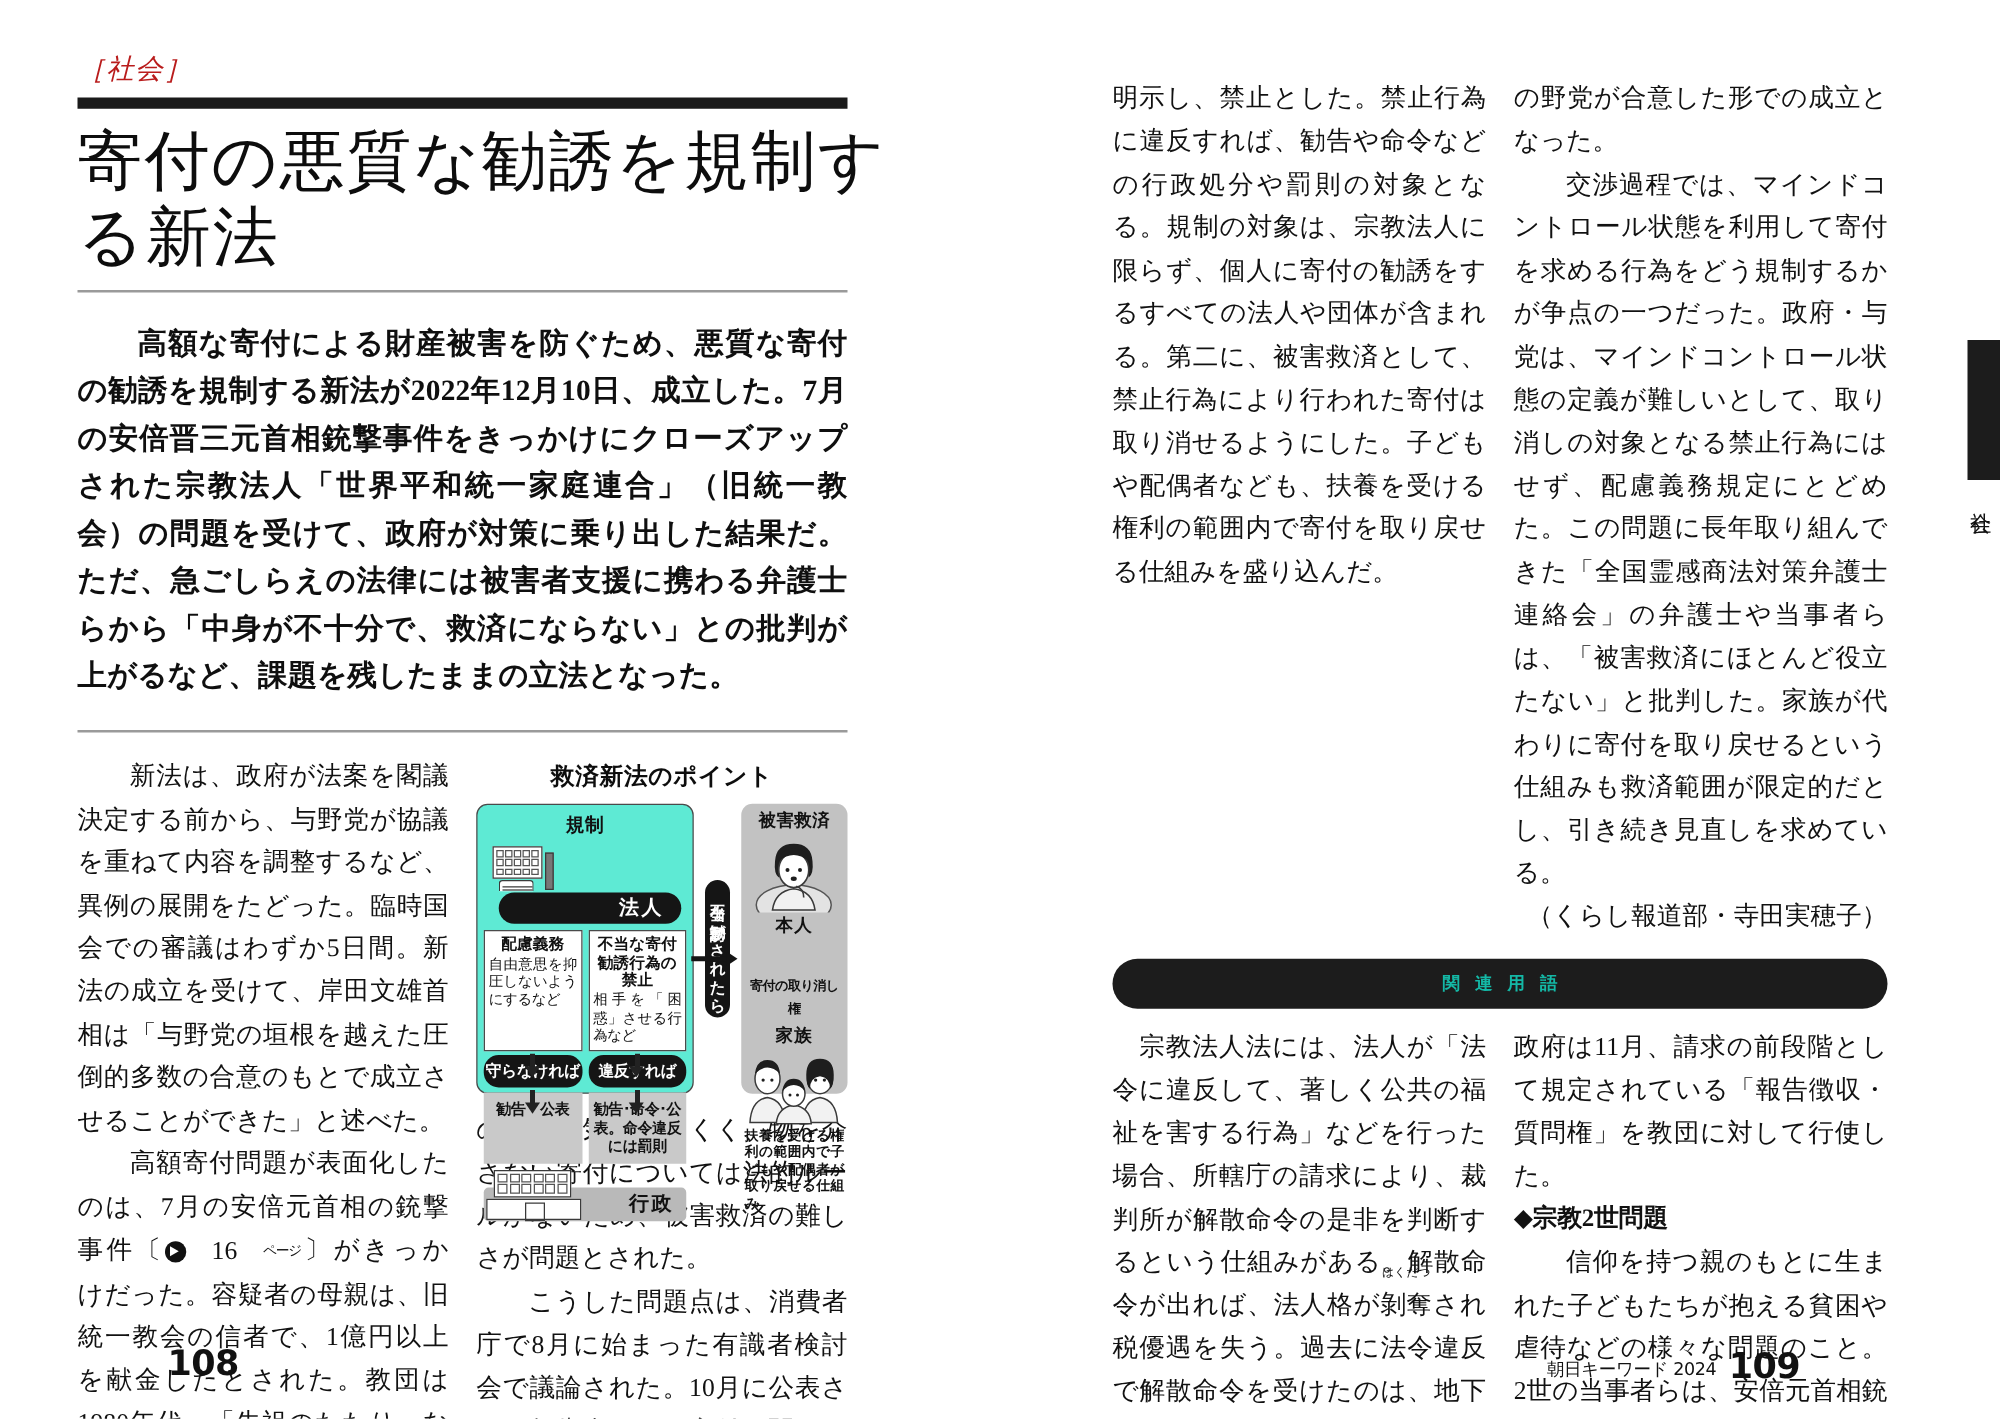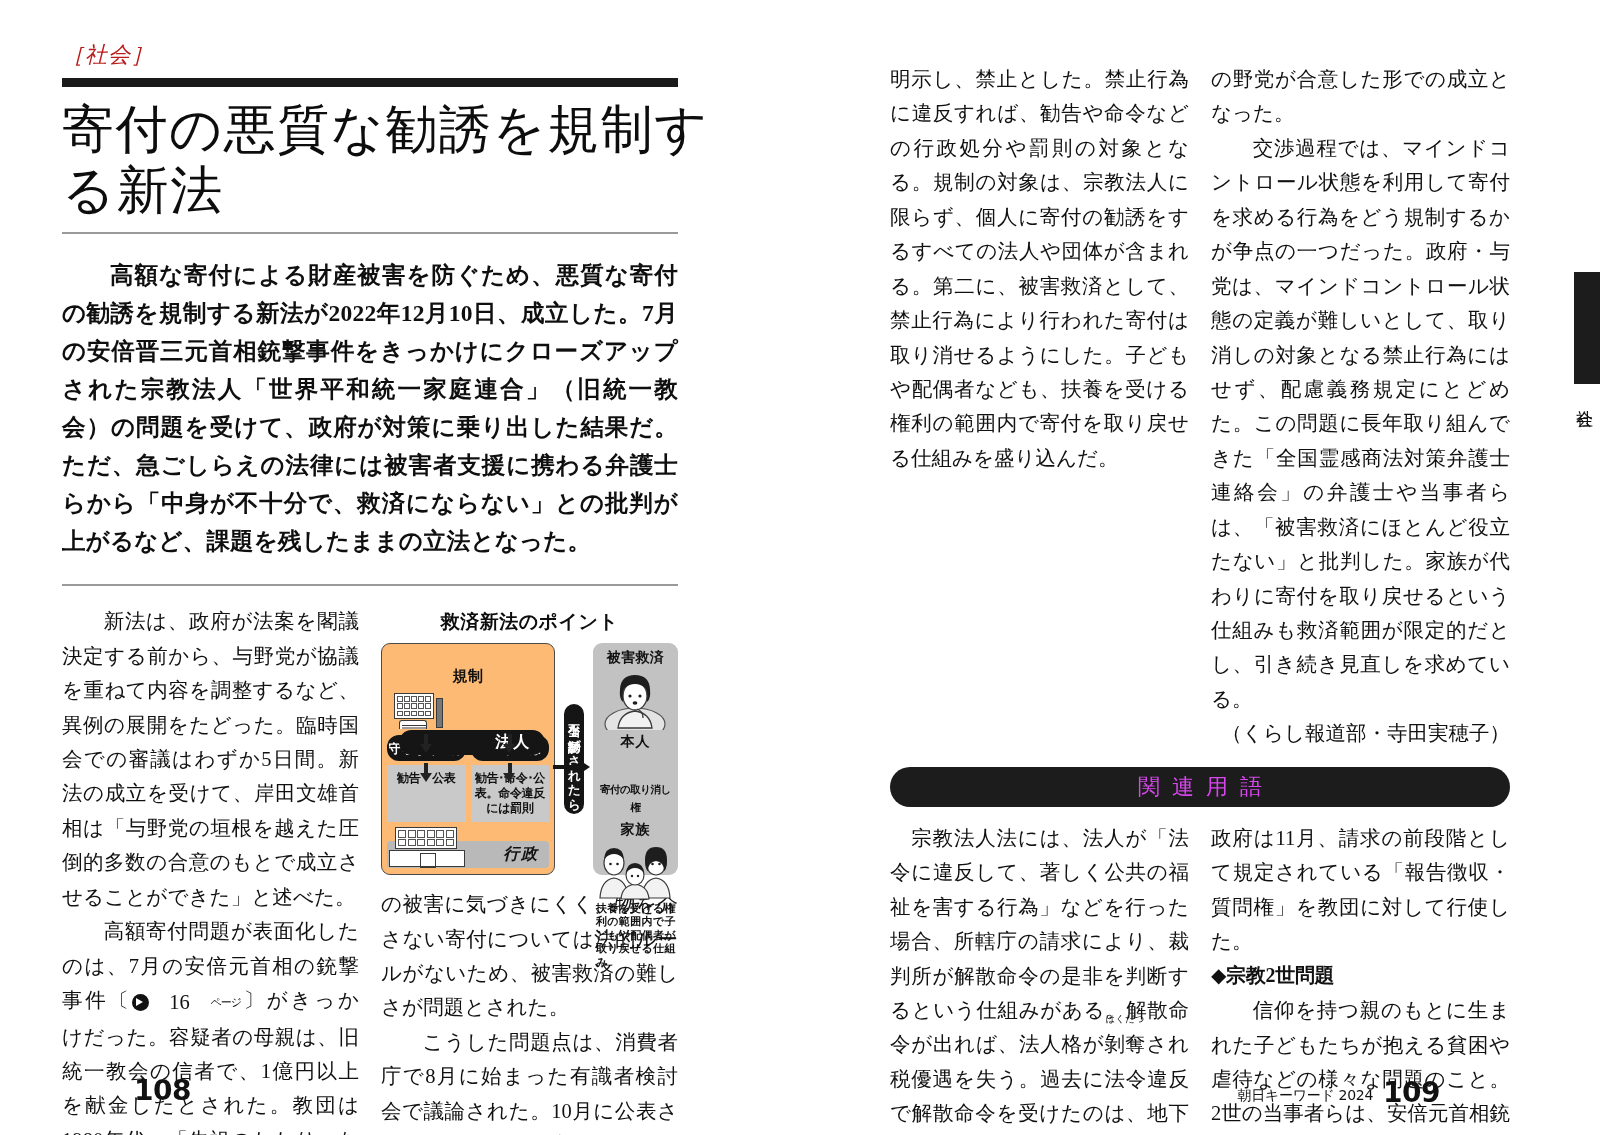--- a/index.html
+++ b/index.html
@@ -153,22 +153,22 @@
     gap: 4px;
     align-items: stretch;
     height: 232px;
   }
 
   .panel-reg {
     position: relative;
     width: 176px;
     border: 1.6px solid #4a4a4a;
     border-radius: 9px;
-    background: #fdba74;
-    padding: 20px 5px 5px 5px;
+    background: #5eead4;
+    padding: 4px 5px 5px 5px;
   }
   .reg-head {
     text-align: center;
     font-size: 15px;
     font-weight: bold;
     letter-spacing: 0.5px;
     margin-bottom: 1px;
   }
   .bldg-row {
     position: relative;
@@ -322,21 +322,20 @@
     font-weight: bold;
     padding: 6px 2px;
     line-height: 1.25;
     letter-spacing: -0.3px;
   }
 
   .admin-row {
     position: relative;
     height: 44px;
     margin-top: 2px;
-    font-style: italic;
   }
   .admin-bar {
     position: absolute;
     left: 0; right: 0; bottom: 0;
     height: 27px;
     background: #b9b9b9;
     border-radius: 4px;
     display: flex;
     align-items: center;
     justify-content: flex-end;
@@ -491,23 +490,23 @@
     margin-top: 16px;
     height: 40px;
     background: #1c1c1c;
     border-radius: 20px;
     display: flex;
     align-items: center;
     justify-content: center;
     width: 620px;
   }
   .kanren-bar span {
-    color: #d946ef;
-    font-size: 22px;
-    font-weight: normal;
+    color: #14b8a6;
+    font-size: 14px;
+    font-weight: bold;
     letter-spacing: 12px;
     text-indent: 12px;
   }
 
   .rp-bottom {
     display: flex;
     gap: 22px;
     margin-top: 14px;
   }
   .term-head {
@@ -628,20 +627,30 @@
                       <i></i>
                   </div>
                   <div class="bpole"></div>
                   <div class="bstand"></div>
                 </div>
                 <div class="lawbar">
                   <span>法人</span>
                 </div>
               </div>
 
+              <div class="two-box">
+                <div class="tbox">
+                  <div class="tb-h">配慮義務</div>
+                  <div class="tb-b">自由意思を抑圧しないようにするなど</div>
+                </div>
+                <div class="tbox">
+                  <div class="tb-h">不当な寄付勧誘行為の禁止</div>
+                  <div class="tb-b">相手を「困惑」させる行為など</div>
+                </div>
+              </div>
 
               <div class="arrow-row">
                 <div class="arr-cell">
                     <span class="v-arrow"></span>
                   </div>
                 <div class="arr-cell">
                     <span class="v-arrow"></span>
                   </div>
               </div>
 

